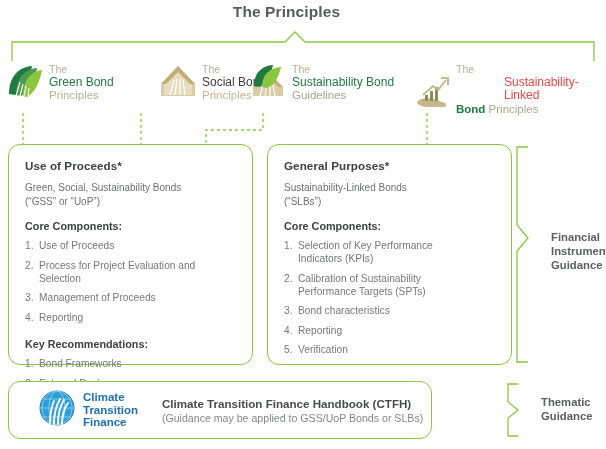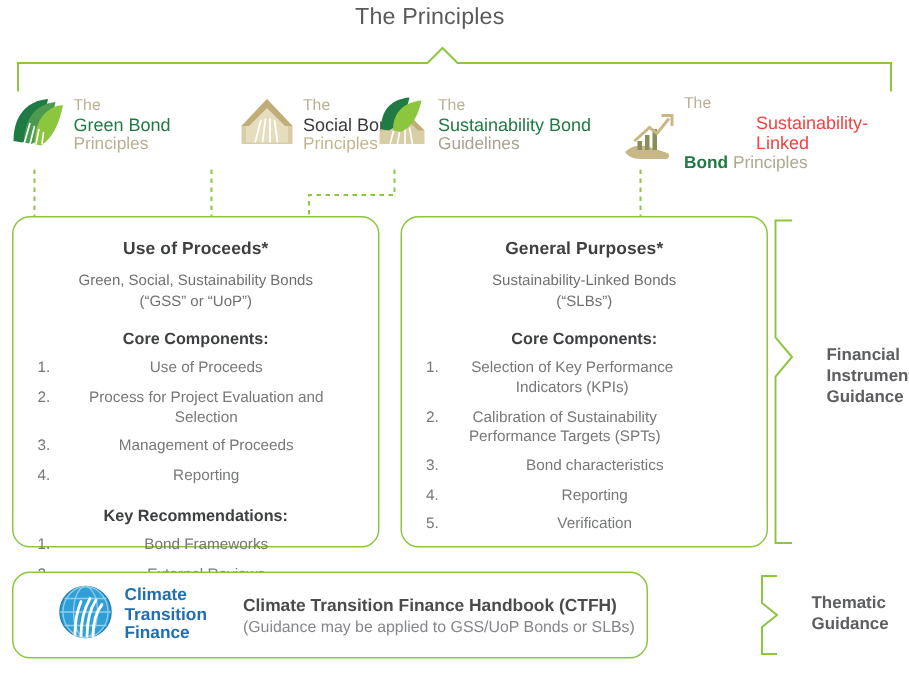--- a/index.html
+++ b/index.html
@@ -10,21 +10,21 @@
     position:relative;
     overflow:hidden;
     -webkit-font-smoothing:antialiased;
   }
   .canvas{position:absolute;left:0;top:0;width:606px;height:449px;}
 
   
   #page-title{
     position:absolute;left:0;top:3px;width:573px;
     text-align:center;
-    font-size:15.5px;font-weight:normal;color:#595a5c;
+    font-size:15.5px;font-weight:bold;color:#595a5c;
     letter-spacing:.1px;
   }
 
   
   #connectors{position:absolute;left:0;top:0;width:606px;height:449px;pointer-events:none;}
 
   
   .logo-row{position:absolute;left:0;top:64px;width:606px;height:48px;}
   .logo{position:absolute;top:0;display:flex;align-items:flex-end;}
   .logo .mark{flex:0 0 auto;margin-right:5px;}
@@ -47,21 +47,21 @@
     position:absolute;
     border:1.4px solid #8cc63f;
     border-radius:12px;
     background:#fff;
     box-sizing:border-box;
   }
   #card-uop{left:8px;top:144px;width:245px;height:221px;}
   #card-gp {left:267px;top:144px;width:245px;height:221px;}
   #card-ctf{left:8px;top:381px;width:424px;height:58px;}
 
-  .card-inner{padding:14px 16px 0 16px;text-align:center;}
+  .card-inner{padding:14px 16px 0 16px;}
   .card-h{
     font-size:11.6px;font-weight:bold;color:#3f4042;
     margin:0 0 9px 0;letter-spacing:.1px;
   }
   .card-sub{font-size:10px;color:#6f7072;line-height:1.35;margin:0 0 12px 0;}
   .sec-h{font-size:10.8px;font-weight:bold;color:#3f4042;margin:0 0 7px 0;}
   ol.items{list-style:none;margin:0 0 0 0;padding:0;}
   ol.items li{
     font-size:10.2px;color:#77787a;line-height:1.28;
     margin-bottom:6.5px;padding-left:14px;position:relative;

